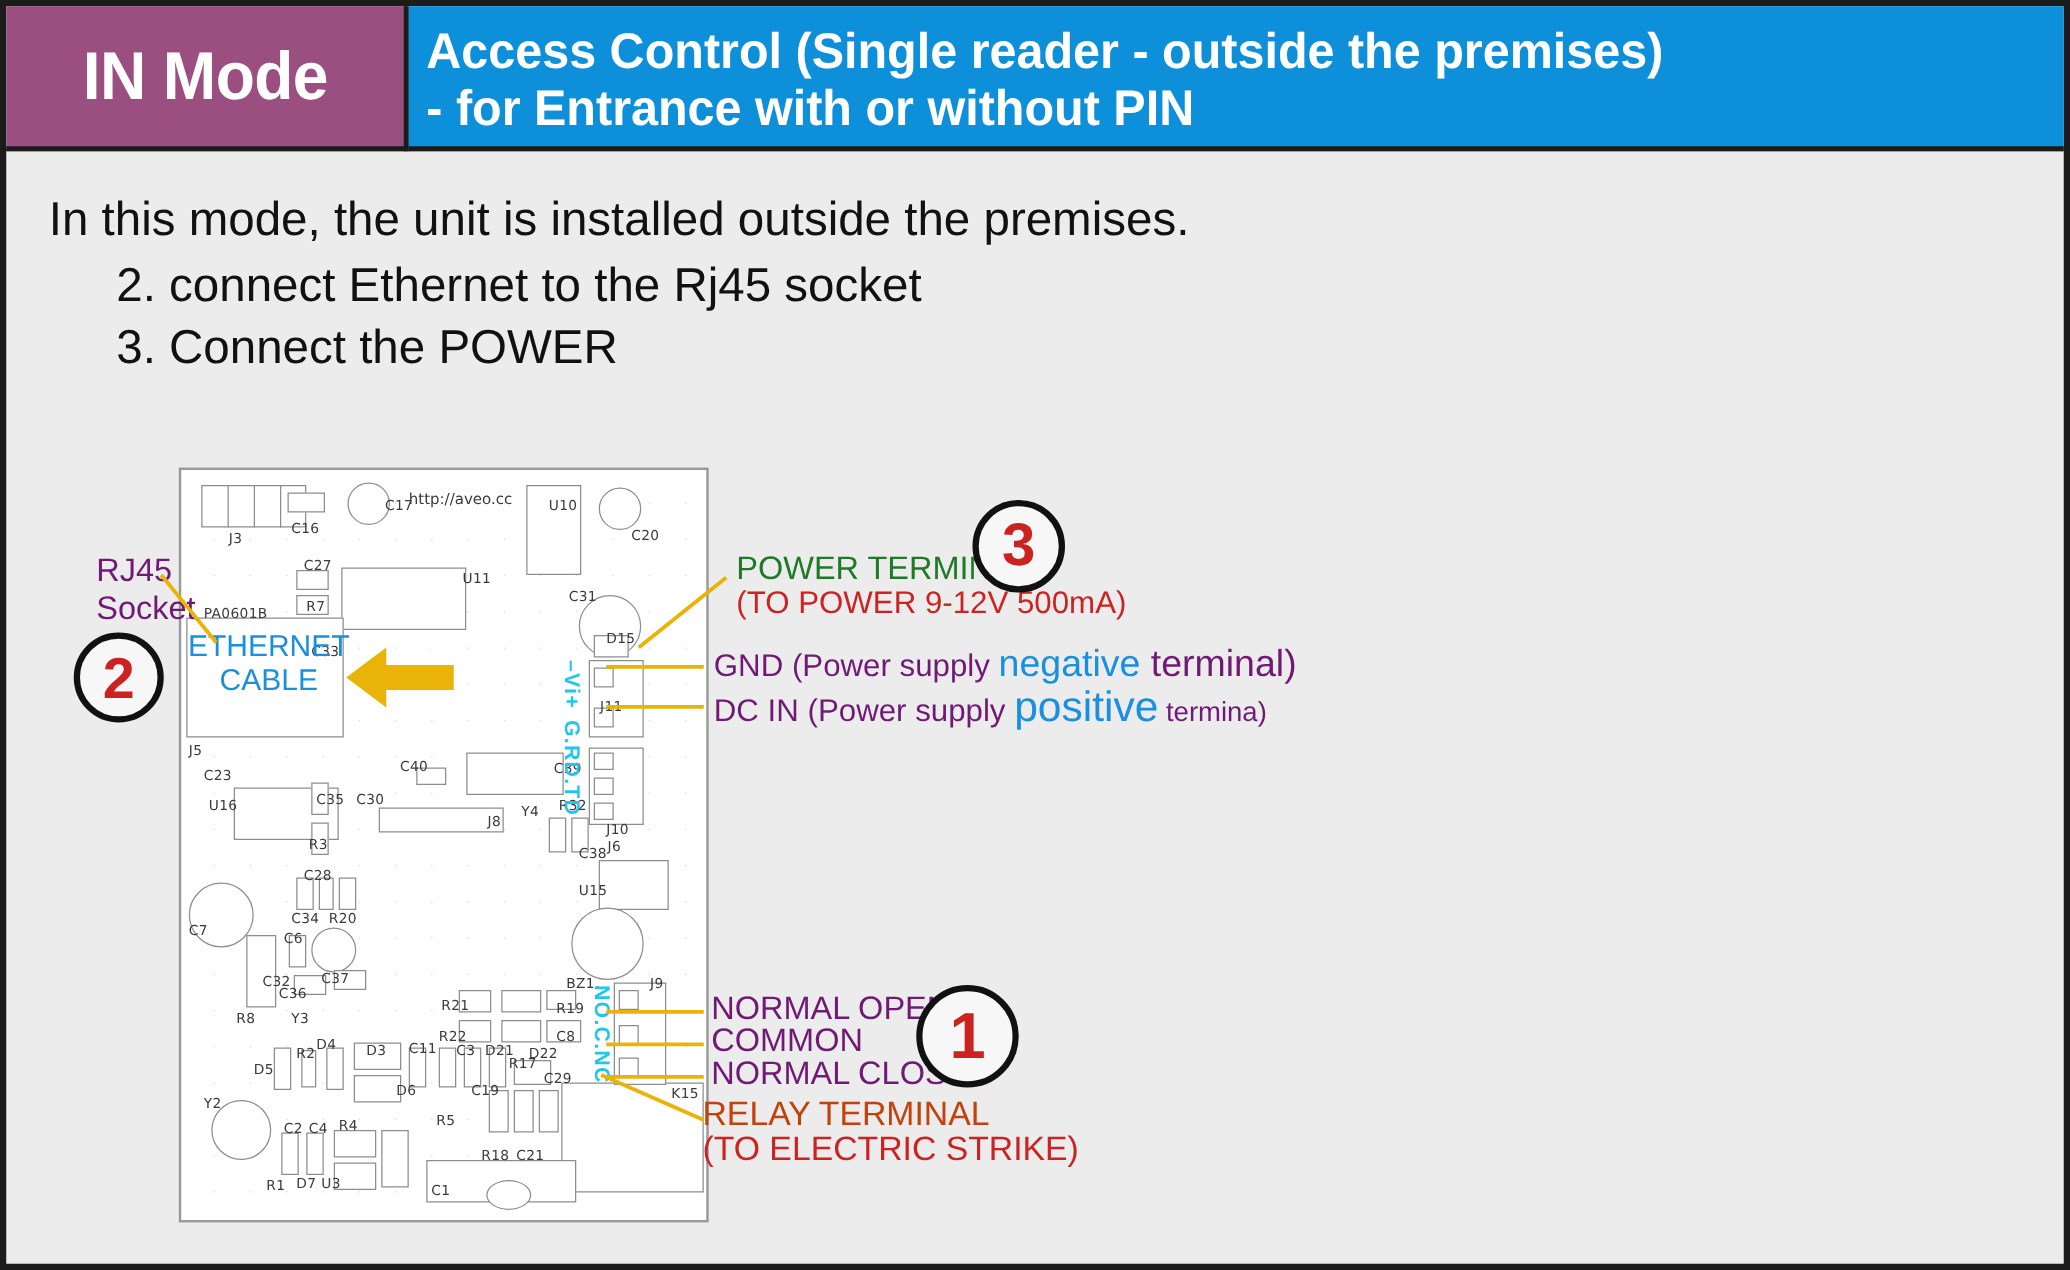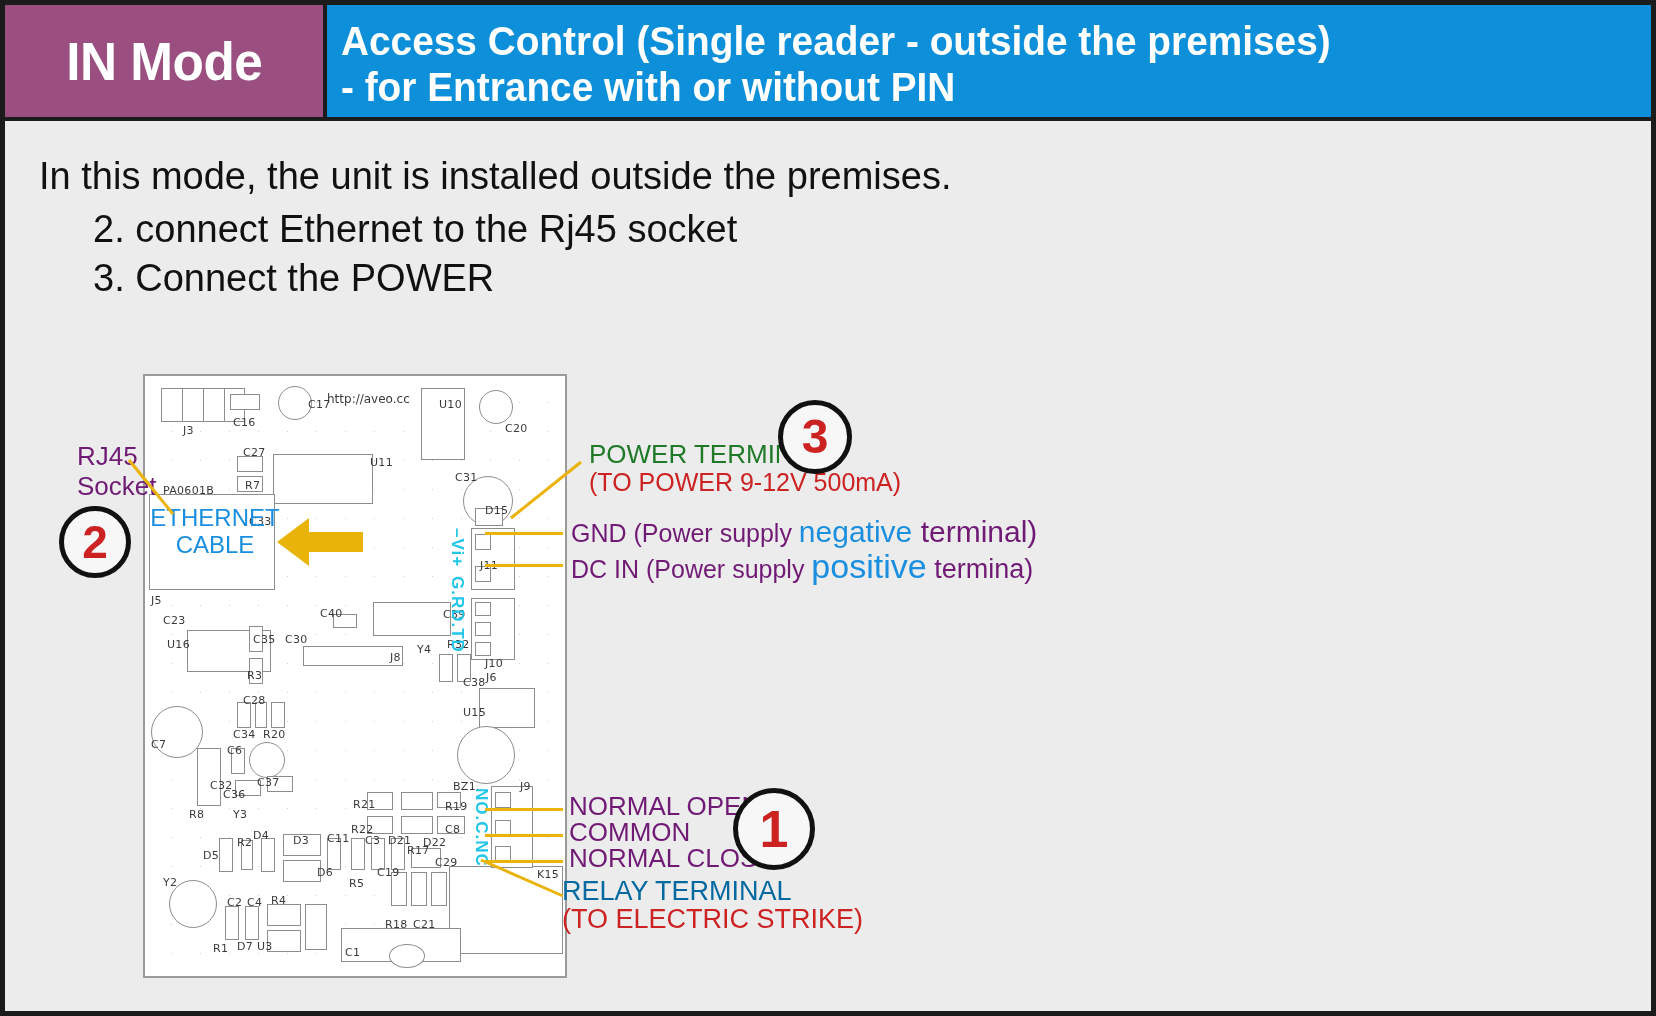--- a/index.html
+++ b/index.html
@@ -153,21 +153,21 @@
   
   .callout {
     position: absolute;
     white-space: nowrap;
     line-height: 1.15;
   }
   .lbl-black   { color: #701a75; }
   .lbl-green   { color: #1f7a28; }
   .lbl-red     { color: #cc2222; }
   .lbl-blue    { color: #1a8fe0; }
-  .lbl-cyan    { color: #0369a1; }
+  .lbl-cyan    { color: #c2410c; }
 
   
   .leader {
     position: absolute;
     background: #eab308;
     height: 3px;
     transform-origin: left center;
   }
 
   
@@ -360,21 +360,21 @@
           <div class="silk" style="left: 278px; top: 460px;">D22</div>
           <div class="silk" style="left: 108px; top: 453px;">D4</div>
           <div class="silk" style="left: 92px; top: 460px;">R2</div>
           <div class="silk" style="left: 148px; top: 458px;">D3</div>
           <div class="silk" style="left: 182px; top: 456px;">C11</div>
           <div class="silk" style="left: 220px; top: 458px;">C3</div>
           <div class="silk" style="left: 243px; top: 458px;">D21</div>
           <div class="silk" style="left: 262px; top: 468px;">R17</div>
           <div class="silk" style="left: 58px; top: 473px;">D5</div>
           <div class="silk" style="left: 172px; top: 490px;">D6</div>
-          <div class="silk" style="left: 204px; top: 501px;">R5</div>
+          <div class="silk" style="left: 204px; top: 514px;">R5</div>
           <div class="silk" style="left: 232px; top: 490px;">C19</div>
           <div class="silk" style="left: 290px; top: 480px;">C29</div>
           <div class="silk" style="left: 392px; top: 492px;">K15</div>
           <div class="silk" style="left: 18px; top: 500px;">Y2</div>
           <div class="silk" style="left: 82px; top: 520px;">C2</div>
           <div class="silk" style="left: 102px; top: 520px;">C4</div>
           <div class="silk" style="left: 126px; top: 518px;">R4</div>
           <div class="silk" style="left: 92px; top: 564px;">D7</div>
           <div class="silk" style="left: 112px; top: 564px;">U3</div>
           <div class="silk" style="left: 68px; top: 566px;">R1</div>
@@ -419,21 +419,21 @@
       <line x1="76" y1="2" x2="6" y2="58" stroke="#eab308" stroke-width="3"></line>
     </svg>
 
     <div class="leader" style="left:480px; top:172px; width:78px;"></div>
     <div class="callout" style="left:566px; top:155px;">
       <span class="lbl-black" style="font-size:25px;">GND (Power supply </span><span class="lbl-blue" style="font-size:30px;">negative</span><span class="lbl-black" style="font-size:30px;"> terminal)</span>
     </div>
 
     <div class="leader" style="left:480px; top:204px; width:78px;"></div>
     <div class="callout" style="left:566px; top:187px;">
-      <span class="lbl-black" style="font-size:25px;">DC IN (Power supply </span><span class="lbl-blue" style="font-size:34px;">positive</span><span class="lbl-black" style="font-size:27px;"> termina)</span>
+      <span class="lbl-black" style="font-size:25px;">DC IN (Power supply </span><span class="lbl-blue" style="font-size:34px;">positive</span><span class="lbl-black" style="font-size:22px;"> termina)</span>
     </div>
 
     <div class="num-badge" style="left:773px; top:40px; width:74px; height:74px;">
       <span style="font-size:48px;">3</span>
     </div>
 
     <div class="leader" style="left:480px; top:448px; width:78px;"></div>
     <div class="callout lbl-black" style="left:564px; top:432px; font-size:26px;">NORMAL OPEN</div>
 
     <div class="leader" style="left:480px; top:474px; width:78px;"></div>

